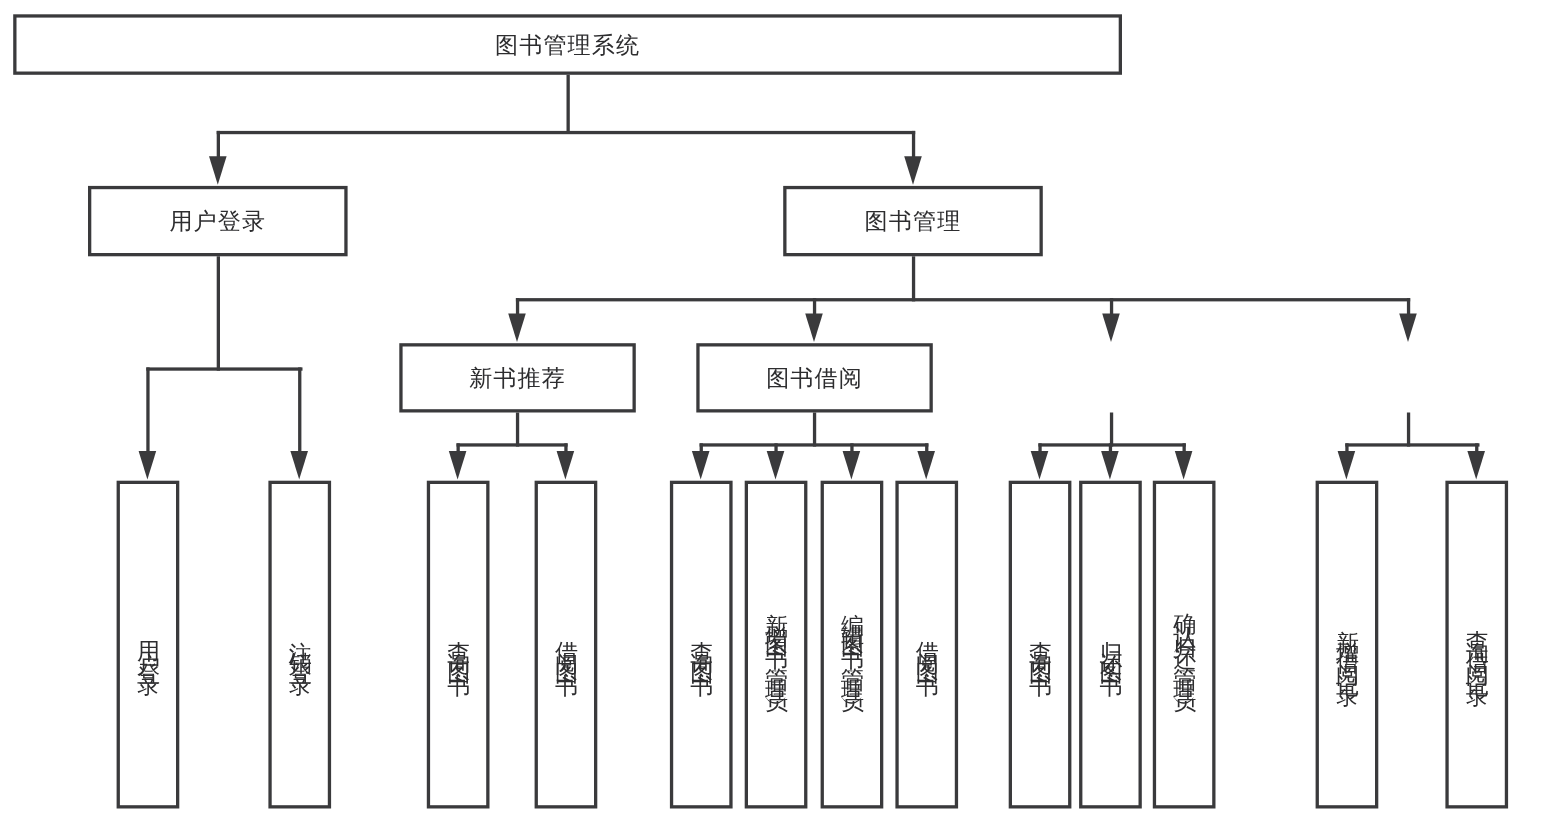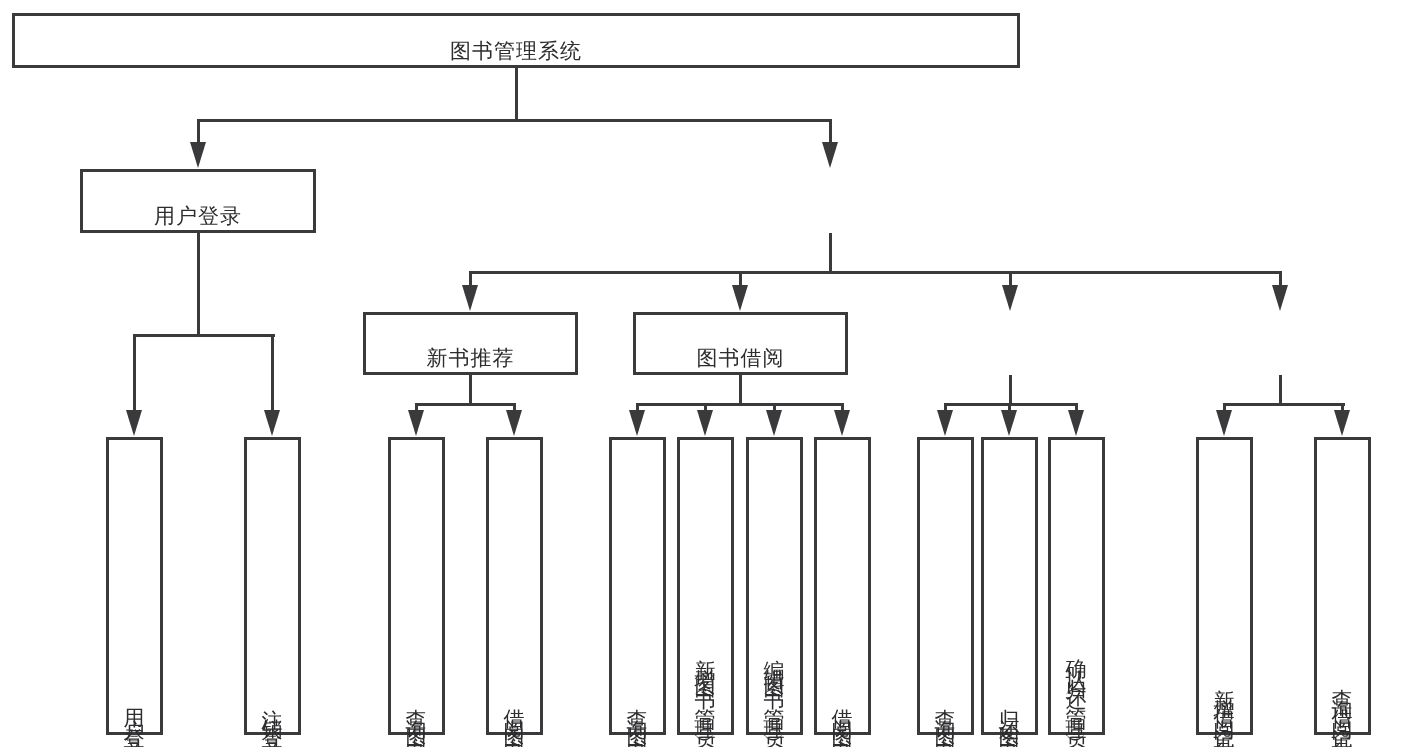--- a/index.html
+++ b/index.html
@@ -2,21 +2,21 @@
 <html><head>
 <meta charset="utf-8">
 <style>
   html,body{margin:0;padding:0;background:#ffffff;}
   .canvas{
     position:relative;width:1405px;height:747px;background:#ffffff;
     font-family:"Liberation Sans","DejaVu Sans",sans-serif;overflow:hidden;
   }
   .node{
     position:absolute;box-sizing:border-box;border:3px solid #3a3a3c;background:#ffffff;
-    display:flex;align-items:flex-end;justify-content:center;
+    display:flex;align-items:center;justify-content:center;
     color:#2d2d2f;font-size:21px;
   }
   .node.h span{letter-spacing:1px;white-space:nowrap;}
   .node.v span{
     writing-mode:vertical-rl;text-orientation:mixed;
     letter-spacing:10px;line-height:1.1;white-space:nowrap;
   }
   .hl{position:absolute;height:3px;background:#3a3a3c;}
   .vl{position:absolute;width:3px;background:#3a3a3c;}
   .ar{
@@ -33,20 +33,23 @@
 <body>
 
 <div class="canvas">
 
   <div class="node h" style="left:12px;top:13px;width:1008px;height:55px">
     <span>图书管理系统</span>
   </div>
 
   <div class="node h" style="left:80px;top:169px;width:236px;height:64px">
     <span>用户登录</span>
+  </div>
+  <div class="node h" style="left:712px;top:169px;width:236px;height:64px">
+    <span>图书管理</span>
   </div>
 
   <div class="node h" style="left:633px;top:312px;width:215px;height:63px">
     <span>图书借阅</span>
   </div>
   <div class="node h" style="left:363px;top:312px;width:215px;height:63px">
     <span>新书推荐</span>
   </div>
 
   <div class="node v" style="left:106px;top:437px;width:57px;height:298px">

